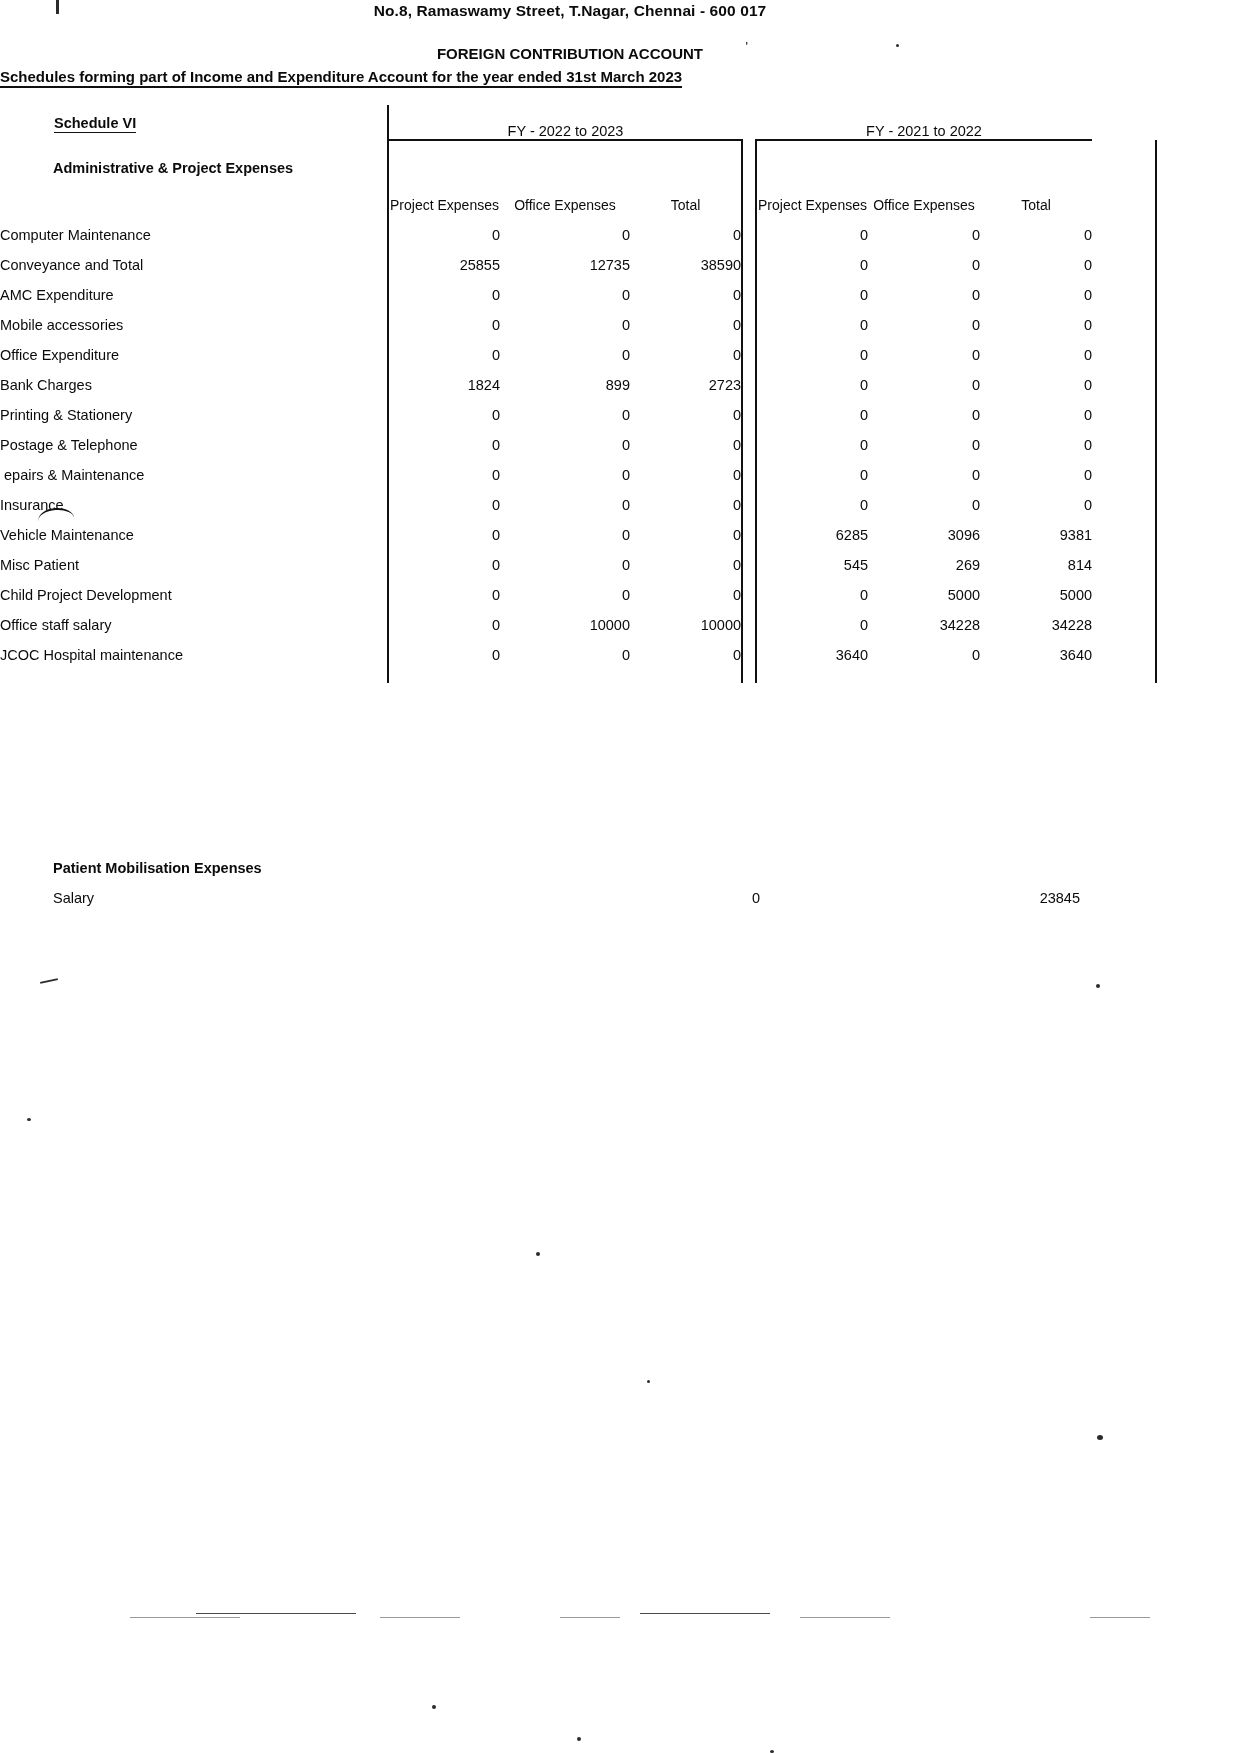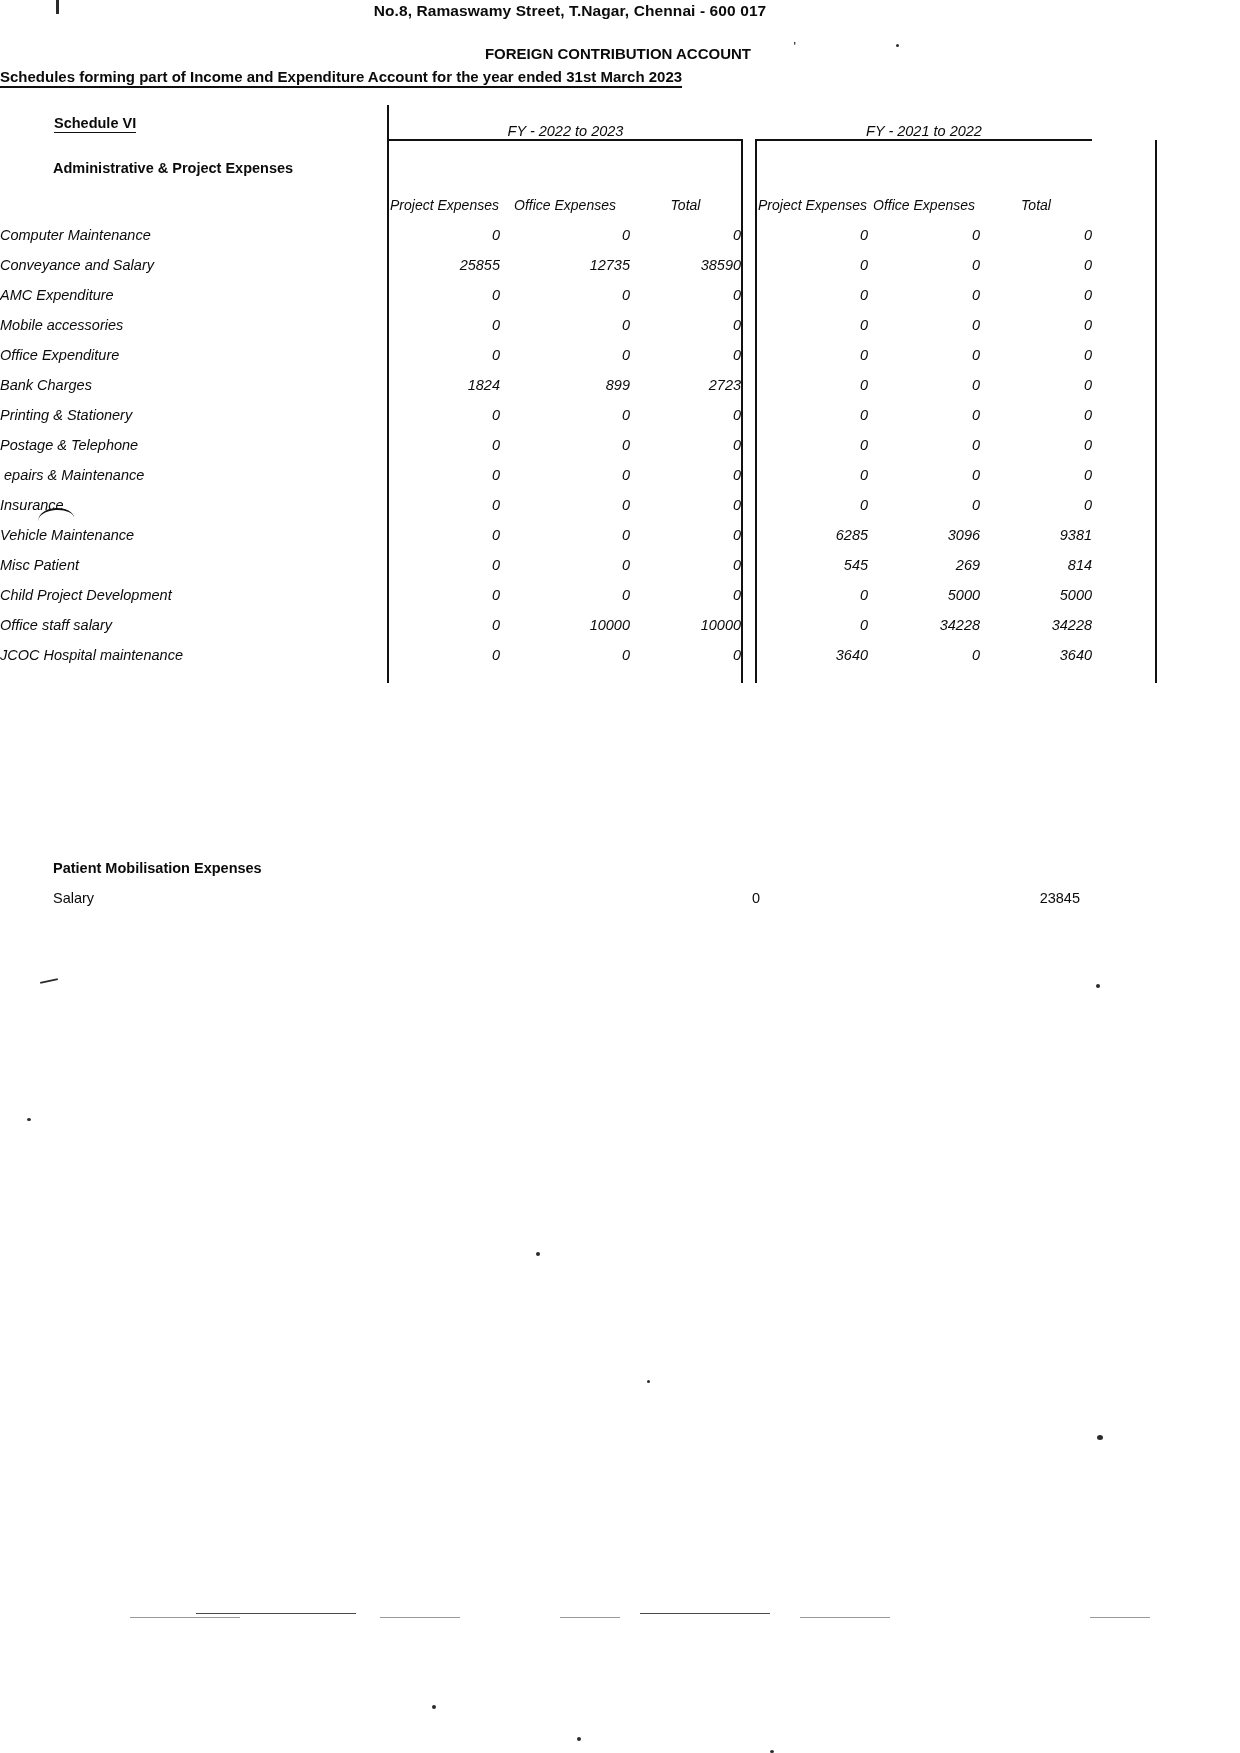--- a/index.html
+++ b/index.html
@@ -28,21 +28,20 @@
     letter-spacing: .1px;
   }
   .doc-title {
     position: absolute;
     top: 45px;
     left: 0;
     width: 1140px;
     text-align: center;
     font-size: 15px;
     font-weight: bold;
-    padding-left: 48px;
   }
   .doc-title .tick {
     position: absolute;
     right: 392px;
     top: -6px;
     font-size: 13px;
     font-weight: normal;
   }
   .doc-subtitle {
     position: absolute;
@@ -77,21 +76,20 @@
     font-size: 14.5px;
     font-weight: bold;
   }
 
   
   .table-wrap {
     position: absolute;
     top: 105px;
     left: 0;
     width: 1140px;
-    font-style: italic;
   }
 
   table.sched {
     border-collapse: collapse;
     width: 1140px;
     table-layout: fixed;
     font-size: 14px;
   }
   table.sched td, table.sched th {
     padding: 0;
@@ -283,21 +281,21 @@
           <td class="num vr-left">0</td>
           <td class="num">0</td>
           <td class="num">0</td>
           <td class="vr-left vr-right"></td>
           <td class="num">0</td>
           <td class="num">0</td>
           <td class="num">0</td>
           <td class="vr-right"></td>
         </tr>
         <tr>
-          <td class="rowlabel">Conveyance and Salary</td>
+          <td class="rowlabel">Conveyance and Total</td>
           <td class="num vr-left">25855</td>
           <td class="num">12735</td>
           <td class="num">38590</td>
           <td class="vr-left vr-right"></td>
           <td class="num">0</td>
           <td class="num">0</td>
           <td class="num">0</td>
           <td class="vr-right"></td>
         </tr>
         <tr>

